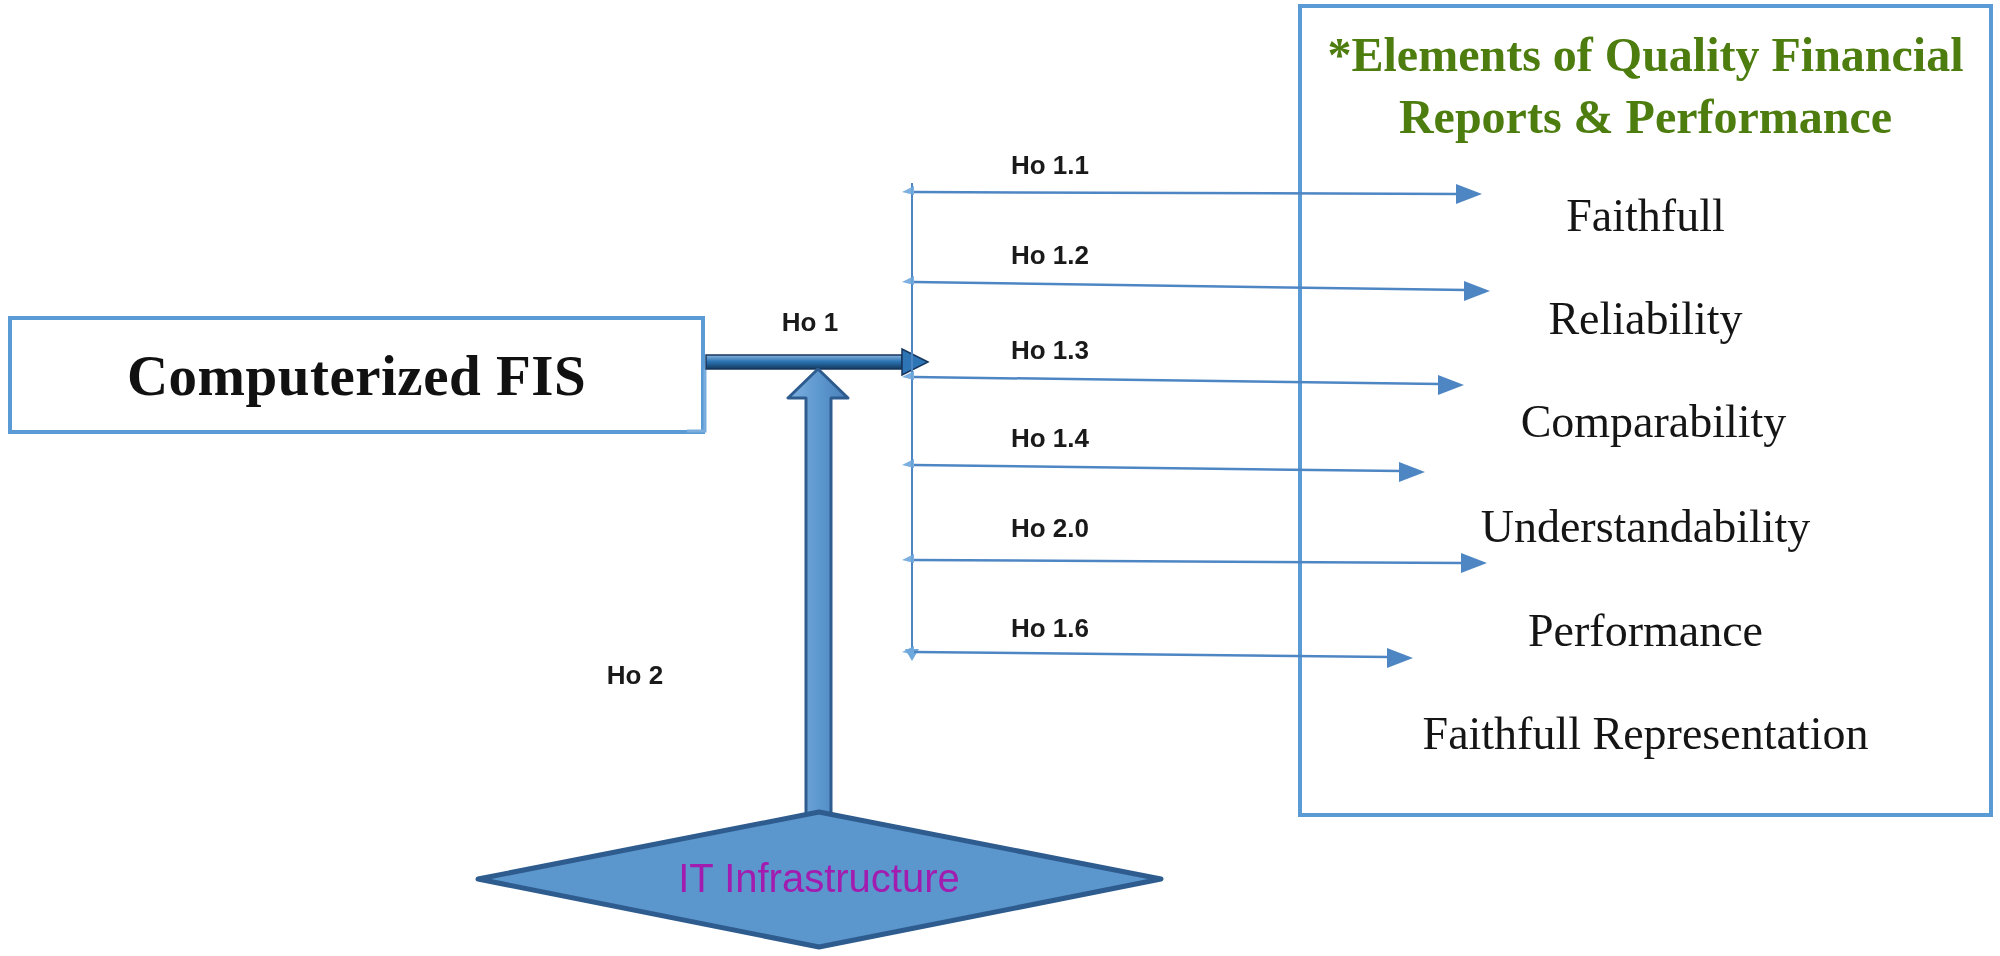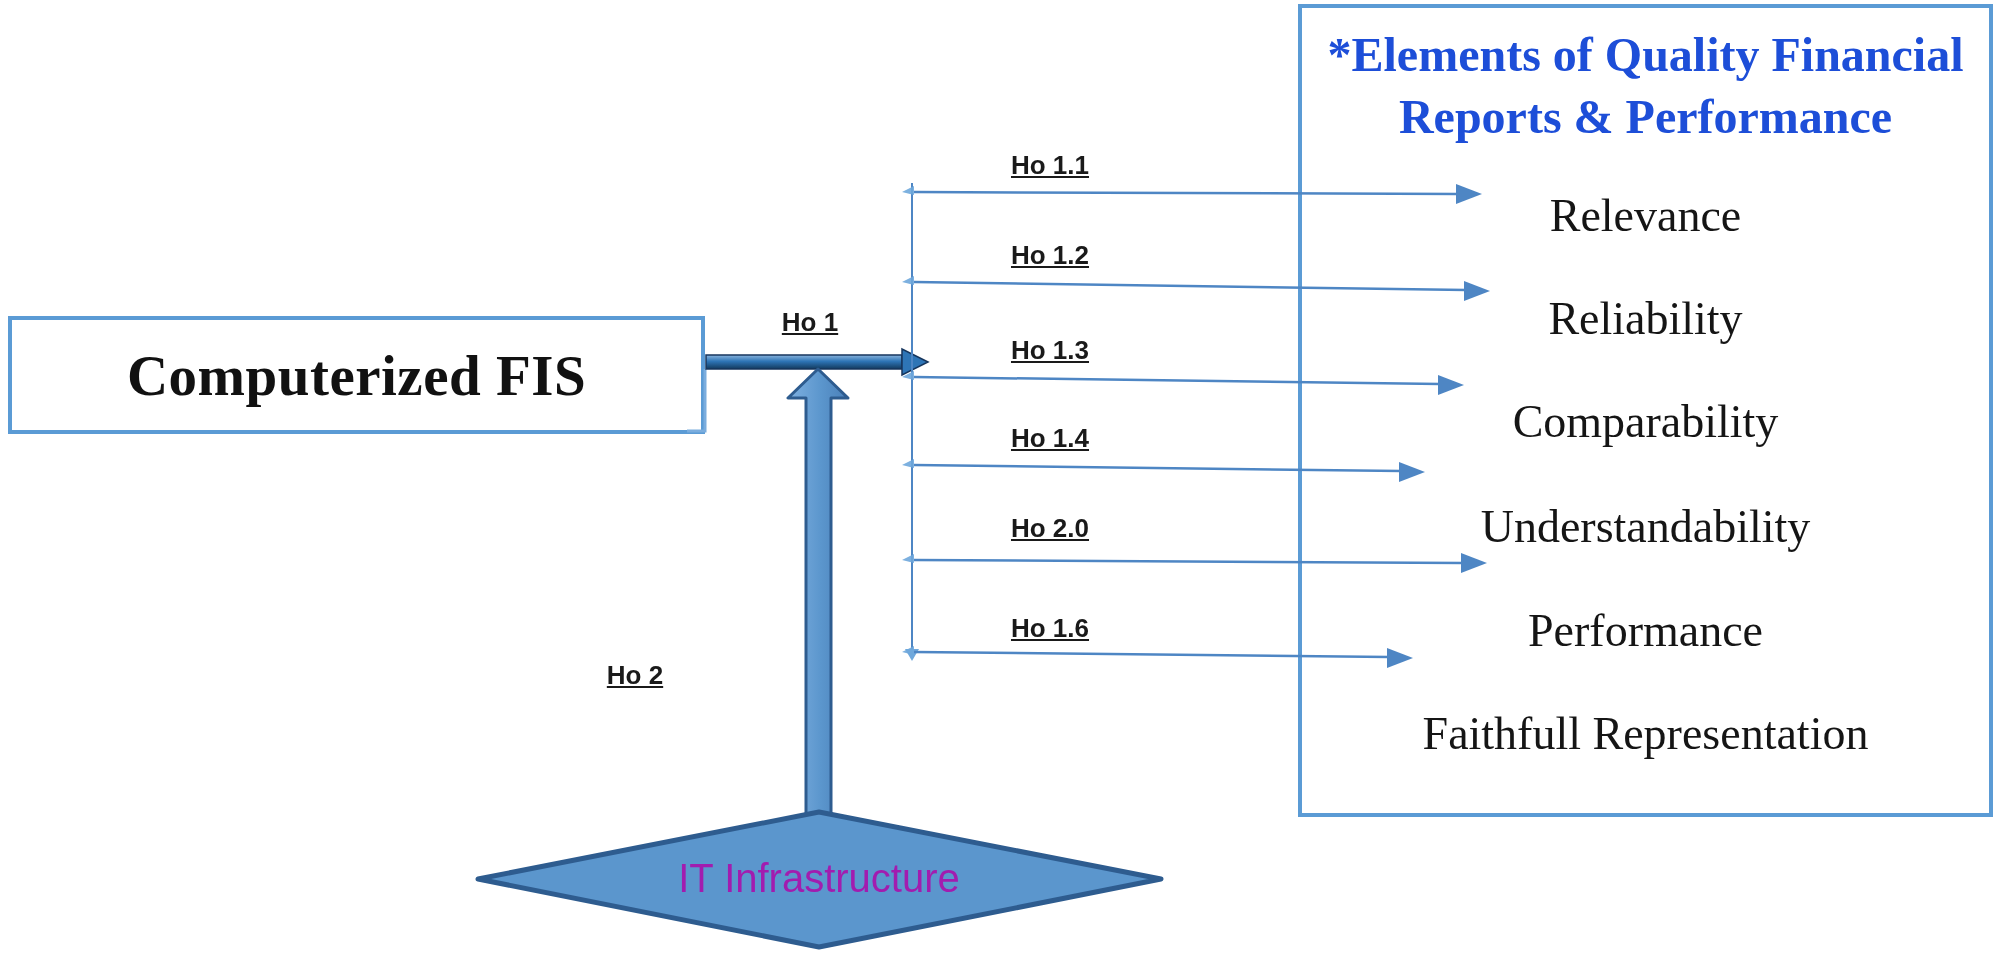--- a/index.html
+++ b/index.html
@@ -10,59 +10,59 @@
     overflow:hidden;
     font-family:"Liberation Serif", serif;
   }
   
   .box{position:absolute;border:4px solid #5b9bd5;background:transparent;box-sizing:content-box;}
   #left-box{left:8px;top:316px;width:689px;height:110px;display:flex;align-items:center;justify-content:center;}
   #left-box .box-label{font-size:57px;font-weight:bold;color:#111111;letter-spacing:.5px;}
   #right-box{left:1298px;top:4px;width:687px;height:805px;}
   #right-box .rb-title{
     position:absolute;left:0;top:16px;width:100%;
-    text-align:center;font-weight:bold;font-size:48px;line-height:62px;color:#1d4ed8;
+    text-align:center;font-weight:bold;font-size:48px;line-height:62px;color:#4d7c0f;
   }
   .rb-item{
     position:absolute;left:0;width:100%;height:62px;line-height:62px;
     text-align:center;font-size:46px;color:#151515;
   }
   
   .hlabel{
     position:absolute;width:160px;height:30px;line-height:30px;
     text-align:center;
     font-family:"Liberation Sans", sans-serif;
     font-weight:bold;font-size:26px;color:#1a1a1a;
   }
   
   #diamond-label{
     position:absolute;left:619px;top:855px;width:400px;height:46px;line-height:46px;
     text-align:center;font-family:"Liberation Sans", sans-serif;
     font-size:40px;color:#a21caf;z-index:7;
   }
   #connector-layer{position:absolute;left:0;top:0;z-index:5;pointer-events:none;}
-  .txt{z-index:6;text-decoration:underline;}
+  .txt{z-index:6;}
 </style>
 </head>
 <body>
 
 <div id="stage">
 
   <div class="box" id="left-box">
     <span class="box-label">Computerized FIS</span>
   </div>
 
   <div class="box" id="right-box">
     <div class="rb-title">
       <div>*Elements of Quality Financial</div>
       <div>Reports &amp; Performance</div>
     </div>
-    <div class="rb-item" style="top:177px;">Relevance</div>
+    <div class="rb-item" style="top:177px;">Faithfull</div>
     <div class="rb-item" style="top:280px;">Reliability</div>
-    <div class="rb-item" style="top:383px;">Comparability</div>
+    <div class="rb-item" style="top:383px;padding-left:8px;">Comparability</div>
     <div class="rb-item" style="top:488px;">Understandability</div>
     <div class="rb-item" style="top:592px;">Performance</div>
     <div class="rb-item" style="top:695px;">Faithfull Representation</div>
   </div>
 
   <svg id="connector-layer" width="2000" height="956" viewBox="0 0 2000 956">
     <defs>
       <linearGradient id="barGrad" x1="0" y1="0" x2="0" y2="1">
         <stop offset="0%" stop-color="#8ab4dd"></stop>
         <stop offset="45%" stop-color="#2e75b6"></stop>

